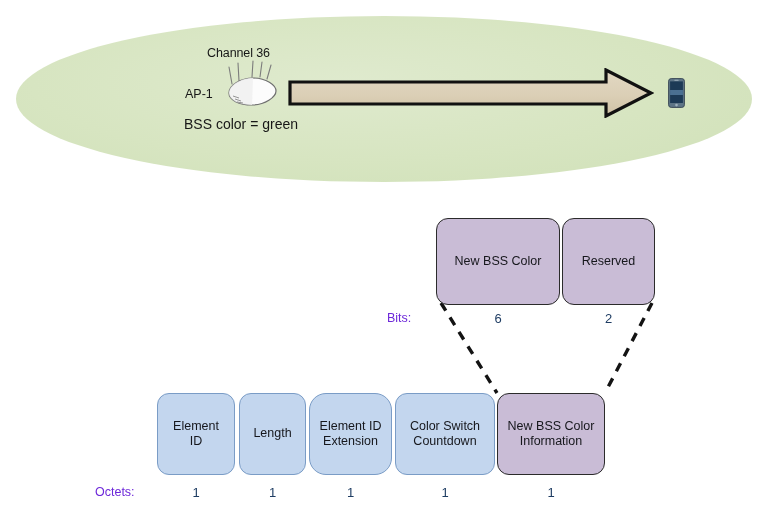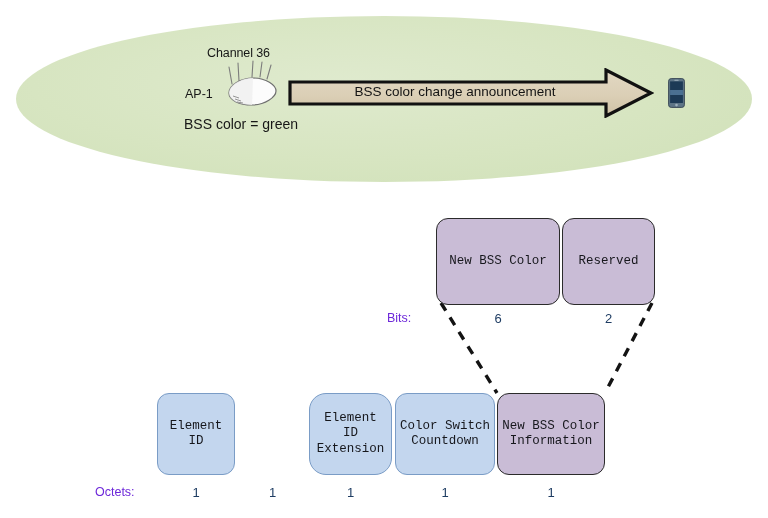--- a/index.html
+++ b/index.html
@@ -103,21 +103,20 @@
     box-sizing: border-box;
     border-radius: 12px;
     display: flex;
     align-items: center;
     justify-content: center;
     text-align: center;
     line-height: 1.22;
     font-size: 12.5px;
     color: #16171c;
     padding: 2px 4px;
-    font-family: Liberation Mono, monospace;
   }
   .fieldbox.blue {
     background: #c3d6ee;
     border: 1.3px solid #7a9cc6;
   }
   .fieldbox.purple {
     background: #c9bcd6;
     border: 1.6px solid #2b2b2b;
   }
   .fieldbox.purple-top {
@@ -192,21 +191,20 @@
   <svg class="arrow-banner" viewBox="0 0 366 50" preserveAspectRatio="none">
     <defs>
       <linearGradient id="arrGrad" x1="0" y1="0" x2="0" y2="1">
         <stop offset="0%" stop-color="#e2d8c3"></stop>
         <stop offset="55%" stop-color="#dbcfb6"></stop>
         <stop offset="100%" stop-color="#cfc2a5"></stop>
       </linearGradient>
     </defs>
     <path d="M2 14 L318 14 L318 2 L363 25 L318 48 L318 36 L2 36 Z" fill="url(#arrGrad)" stroke="#111111" stroke-width="3.2" stroke-linejoin="miter"></path>
   </svg>
-  <div class="arrow-text">BSS color change announcement</div>
 
   <svg class="phone-icon" viewBox="0 0 17 30">
     <rect x="0.6" y="0.6" width="15.8" height="28.8" rx="2.6" ry="2.6" fill="#5d7486" stroke="#3d4c58" stroke-width="1"></rect>
     <rect x="2.1" y="3.4" width="12.8" height="21.6" fill="#1d3a56"></rect>
     <rect x="2.1" y="12" width="12.8" height="5" fill="#5f88ad" opacity="0.7"></rect>
     <circle cx="8.5" cy="27.1" r="1.3" fill="#9fb0bd"></circle>
     <rect x="6.3" y="1.8" width="4.4" height="0.9" rx="0.45" fill="#9fb0bd"></rect>
   </svg>
 
   <svg class="connectors" viewBox="0 0 768 518">
@@ -223,20 +221,23 @@
 
   <div class="axis-label" style="left:387px; top:311px;">Bits:</div>
   <div class="count" style="left:436px; top:311px; width:124px;">6</div>
   <div class="count" style="left:562px; top:311px; width:93px;">2</div>
 
   <div class="fieldbox blue" style="left:157px; top:393px; width:78px; height:82px;">
     <span>
       <span>Element</span><br><span>ID</span>
     </span>
   </div>
+  <div class="fieldbox blue" style="left:239px; top:393px; width:67px; height:82px;">
+    <span>Length</span>
+  </div>
   <div class="fieldbox blue" style="left:309px; top:393px; width:83px; height:82px;border-radius:17px;">
     <span>
       <span>Element ID</span><br><span>Extension</span>
     </span>
   </div>
   <div class="fieldbox blue" style="left:395px; top:393px; width:100px; height:82px;">
     <span>
       <span>Color Switch</span><br><span>Countdown</span>
     </span>
   </div>

